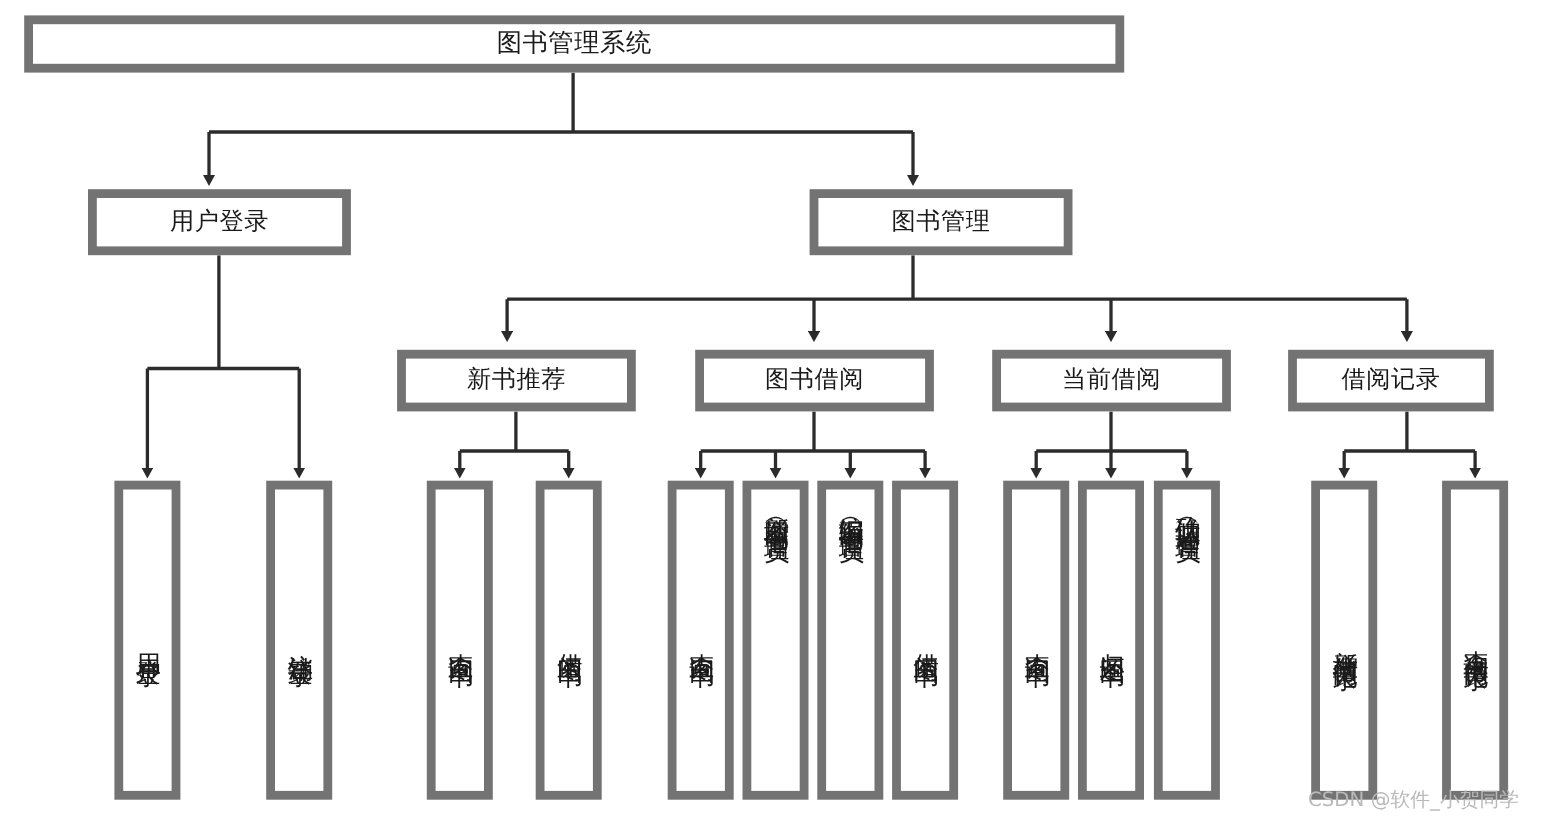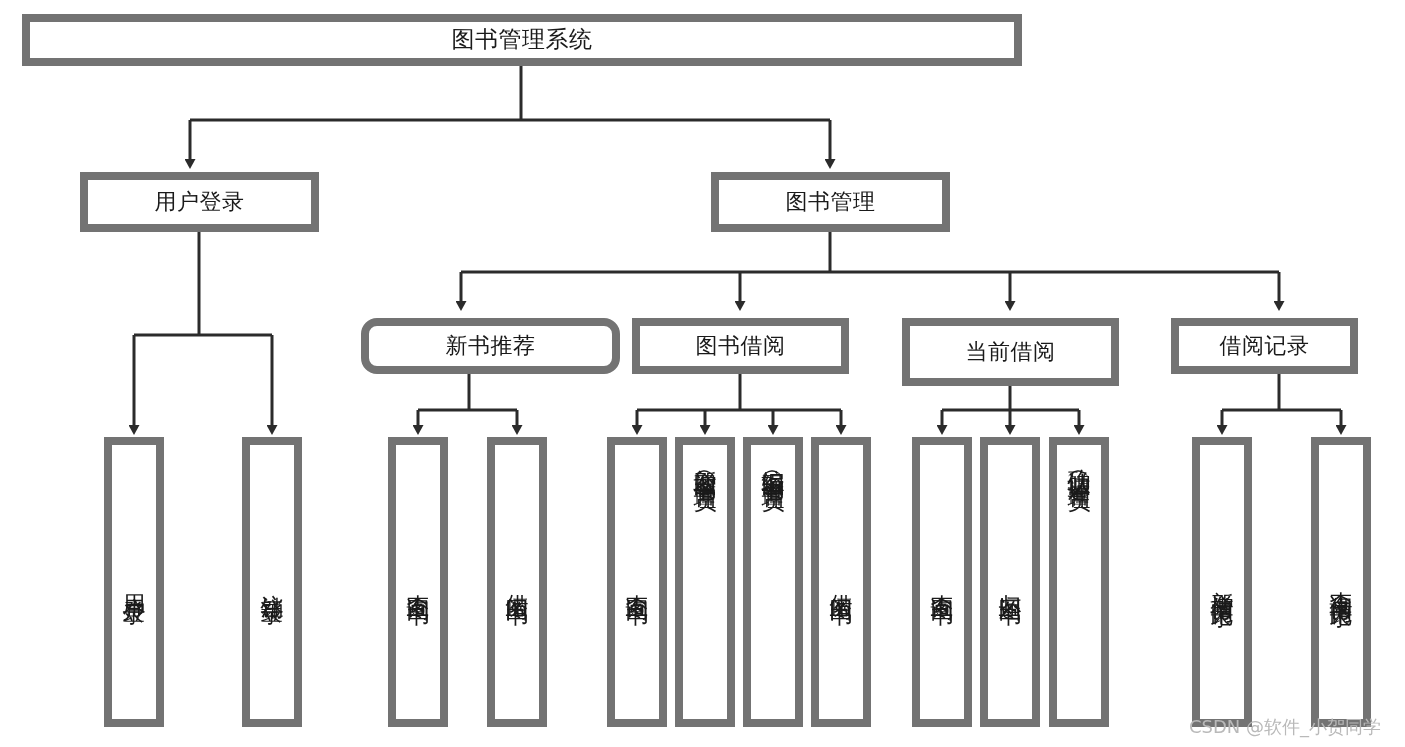--- a/index.html
+++ b/index.html
@@ -132,33 +132,33 @@
   </svg>
 
   <div class="node h-node root" style="left:22px; top:14px; width:1000px; height:52px;">
     <span class="node-label">图书管理系统</span>
   </div>
 
   <div class="node h-node" style="left:80px; top:172px; width:239px; height:60px;">
     <span class="node-label">用户登录</span>
   </div>
 
-  <div class="node h-node" style="left:711px; top:172px; width:239px; height:60px;">
+  <div class="node h-node" style="left:736px; top:172px; width:239px; height:60px;">
     <span class="node-label">图书管理</span>
   </div>
 
-  <div class="node h-node" style="left:361px; top:318px; width:259px; height:56px;border-radius:16px;">
+  <div class="node h-node" style="left:361px; top:318px; width:217px; height:56px;">
     <span class="node-label">新书推荐</span>
   </div>
 
   <div class="node h-node" style="left:632px; top:318px; width:217px; height:56px;">
     <span class="node-label">图书借阅</span>
   </div>
 
-  <div class="node h-node" style="left:902px; top:318px; width:217px; height:68px;">
+  <div class="node h-node" style="left:902px; top:318px; width:217px; height:56px;">
     <span class="node-label">当前借阅</span>
   </div>
 
   <div class="node h-node" style="left:1171px; top:318px; width:187px; height:56px;">
     <span class="node-label">借阅记录</span>
   </div>
 
   <div class="node v-node centered" style="left:104px; top:437px; width:60px; height:290px;">
     <span class="node-label">用户登录</span>
   </div>

